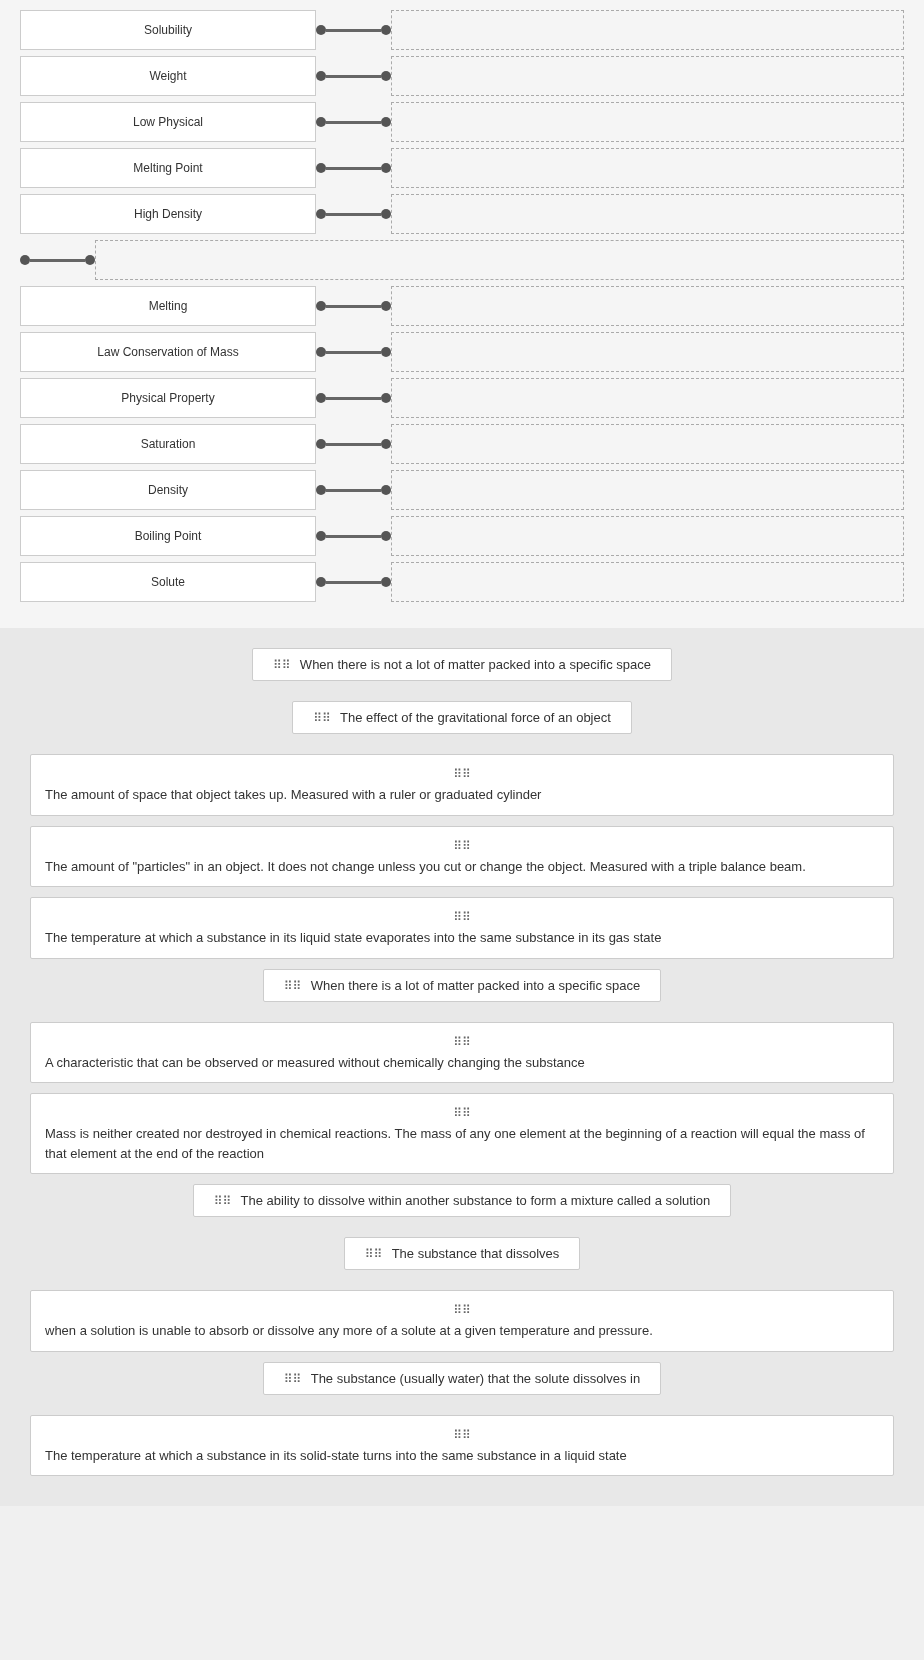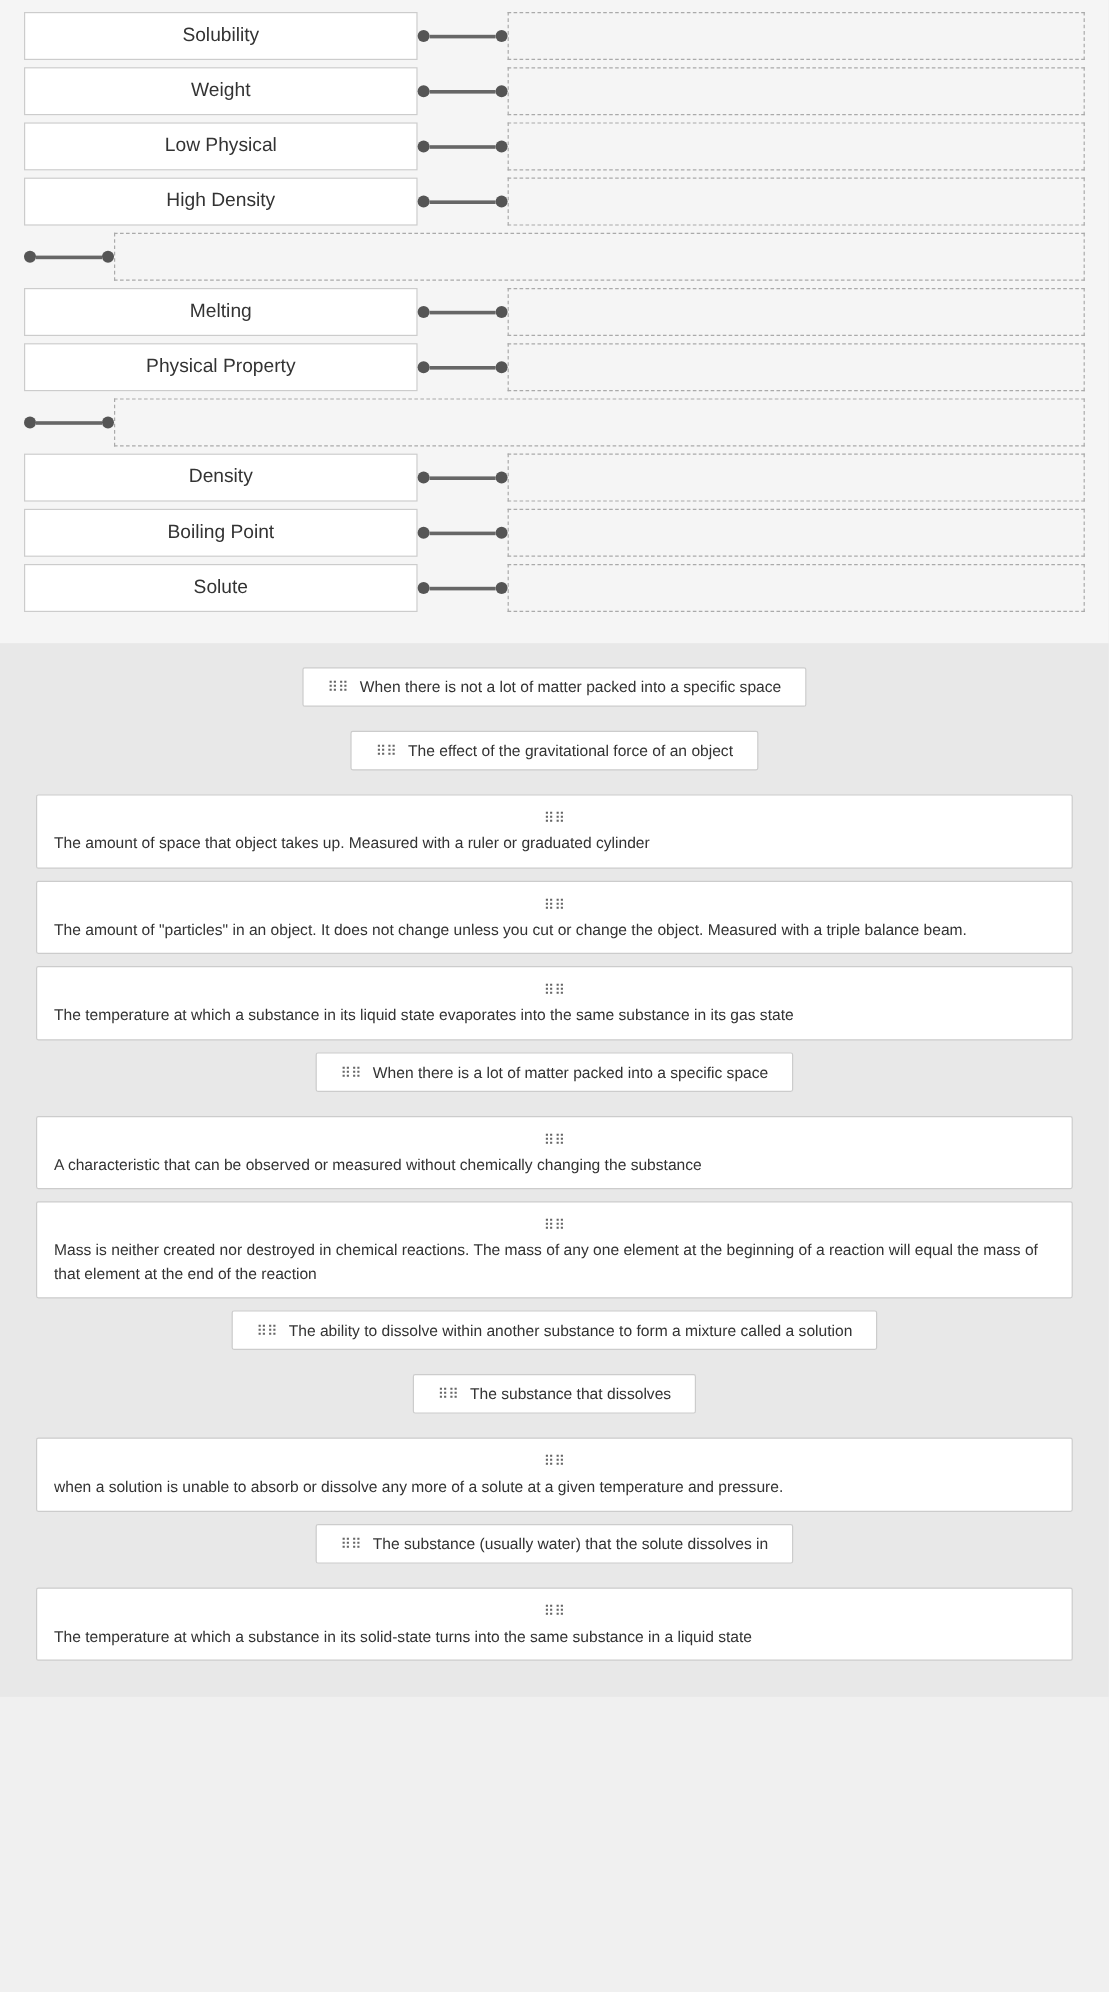--- a/index.html
+++ b/index.html
@@ -17,26 +17,26 @@
 
     .matching-row {
       display: flex;
       align-items: center;
       margin-bottom: 6px;
     }
 
     .term-box {
       background: white;
       border: 1px solid #ccc;
-      width: 328px;
+      width: 296px;
       min-height: 40px;
       display: flex;
       align-items: center;
       justify-content: center;
-      font-size: 16px;
+      font-size: 12px;
       color: #333;
       padding: 8px 10px;
       text-align: center;
       flex-shrink: 0;
     }
 
     .connector {
       display: flex;
       align-items: center;
       flex-shrink: 0;
@@ -144,20 +144,29 @@
       <div class="matching-row">
         <div class="term-box">Low Physical</div>
         <div class="connector">
           <div class="dot-left"></div>
           <div class="line"></div>
           <div class="dot-right"></div>
         </div>
         <div class="answer-box"></div>
       </div>
       <div class="matching-row">
+        <div class="term-box">Melting Point</div>
+        <div class="connector">
+          <div class="dot-left"></div>
+          <div class="line"></div>
+          <div class="dot-right"></div>
+        </div>
+        <div class="answer-box"></div>
+      </div>
+      <div class="matching-row">
         <div class="term-box">High Density</div>
         <div class="connector">
           <div class="dot-left"></div>
           <div class="line"></div>
           <div class="dot-right"></div>
         </div>
         <div class="answer-box"></div>
       </div>
       <div class="matching-row">
         <div class="connector">
@@ -170,29 +179,39 @@
       <div class="matching-row">
         <div class="term-box">Melting</div>
         <div class="connector">
           <div class="dot-left"></div>
           <div class="line"></div>
           <div class="dot-right"></div>
         </div>
         <div class="answer-box"></div>
       </div>
       <div class="matching-row">
+        <div class="term-box">Law Conservation of Mass</div>
+        <div class="connector">
+          <div class="dot-left"></div>
+          <div class="line"></div>
+          <div class="dot-right"></div>
+        </div>
+        <div class="answer-box"></div>
+      </div>
+      <div class="matching-row">
         <div class="term-box">Physical Property</div>
         <div class="connector">
           <div class="dot-left"></div>
           <div class="line"></div>
           <div class="dot-right"></div>
         </div>
         <div class="answer-box"></div>
       </div>
       <div class="matching-row">
+        <div class="term-box">Saturation</div>
         <div class="connector">
           <div class="dot-left"></div>
           <div class="line"></div>
           <div class="dot-right"></div>
         </div>
         <div class="answer-box"></div>
       </div>
       <div class="matching-row">
         <div class="term-box">Density</div>
         <div class="connector">

